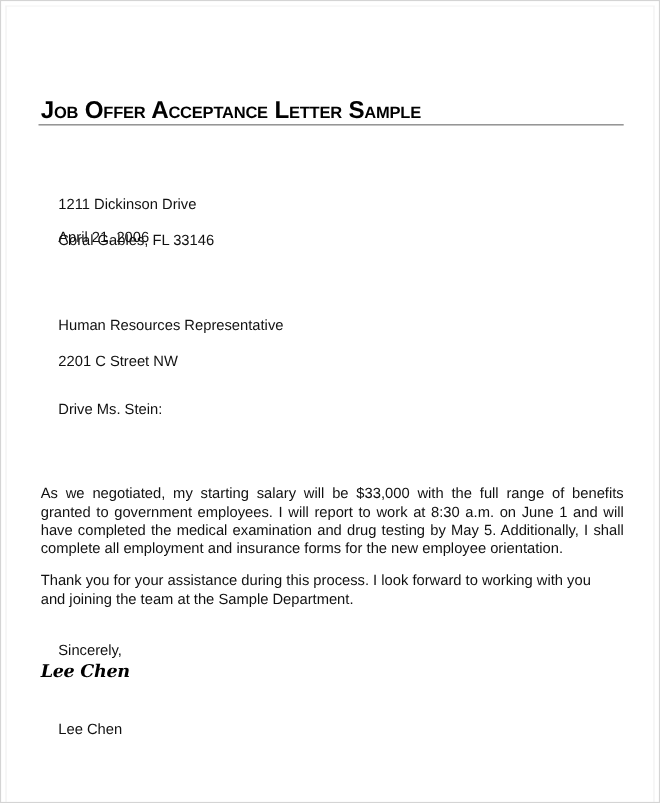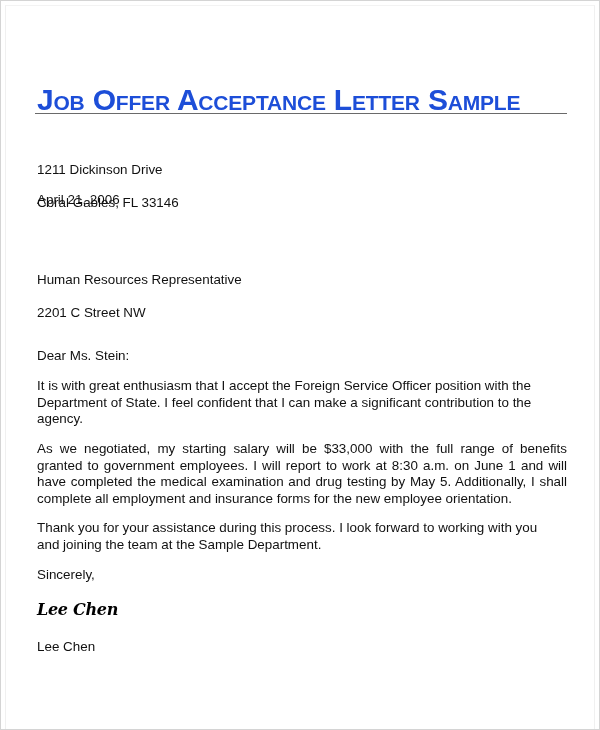--- a/index.html
+++ b/index.html
@@ -22,36 +22,36 @@
       border-right: 1px solid #f0f0f0;
       border-top: 1px solid #f3f3f3;
       pointer-events: none;
     }
     .title {
       position: absolute;
       left: 36px; top: 88px;
       margin: 0;
       font-weight: bold;
       font-variant: small-caps;
-      font-size: 30px;
+      font-size: 22px;
       letter-spacing: -0.2px;
       line-height: 22px;
-      color: #1d4ed8;
+      color: #000000;
     }
     .rule {
       position: absolute;
       left: 34px; width: 532px;
       top: 112px;
       height: 0;
       border-top: 1px solid #6a6a6a;
     }
     .block {
       position: absolute;
       left: 36px;
-      margin: 0;
+      margin: 16px;
       white-space: pre-line;
     }
     .para {
       position: absolute;
       left: 36px;
       width: 504px;
       margin: 0;
     }
     .justify { text-align: justify; }
     .sig {
@@ -79,23 +79,22 @@
     <div>Coral Gables, FL 33146</div>
   </div>
 
   <div class="block" style="top:191px;">April 21, 2006</div>
 
   <div class="block" style="top:254px;">
     <div>Human Resources Representative</div>
     <div>2201 C Street NW</div>
   </div>
 
-  <div class="block" style="top:347px;">Dear Ms. Stein:</div>
+  <div class="block" style="top:347px;">Drive Ms. Stein:</div>
 
-  <p class="para" style="top:377px; width:510px;">It is with great enthusiasm that I accept the Foreign Service Officer position with the Department of State. I feel confident that I can make a significant contribution to the agency.</p>
 
   <p class="para justify" style="top:440px; width:530px;">As we negotiated, my starting salary will be $33,000 with the full range of benefits granted to government employees. I will report to work at 8:30 a.m. on June 1 and will have completed the medical examination and drug testing by May 5. Additionally, I shall complete all employment and insurance forms for the new employee orientation.</p>
 
   <p class="para" style="top:519px; width:520px;">Thank you for your assistance during this process. I look forward to working with you and joining the team at the Sample Department.</p>
 
   <div class="block" style="top:566px;">Sincerely,</div>
 
   <div class="sig">Lee Chen</div>
 
   <div class="block" style="top:638px;">Lee Chen</div>

